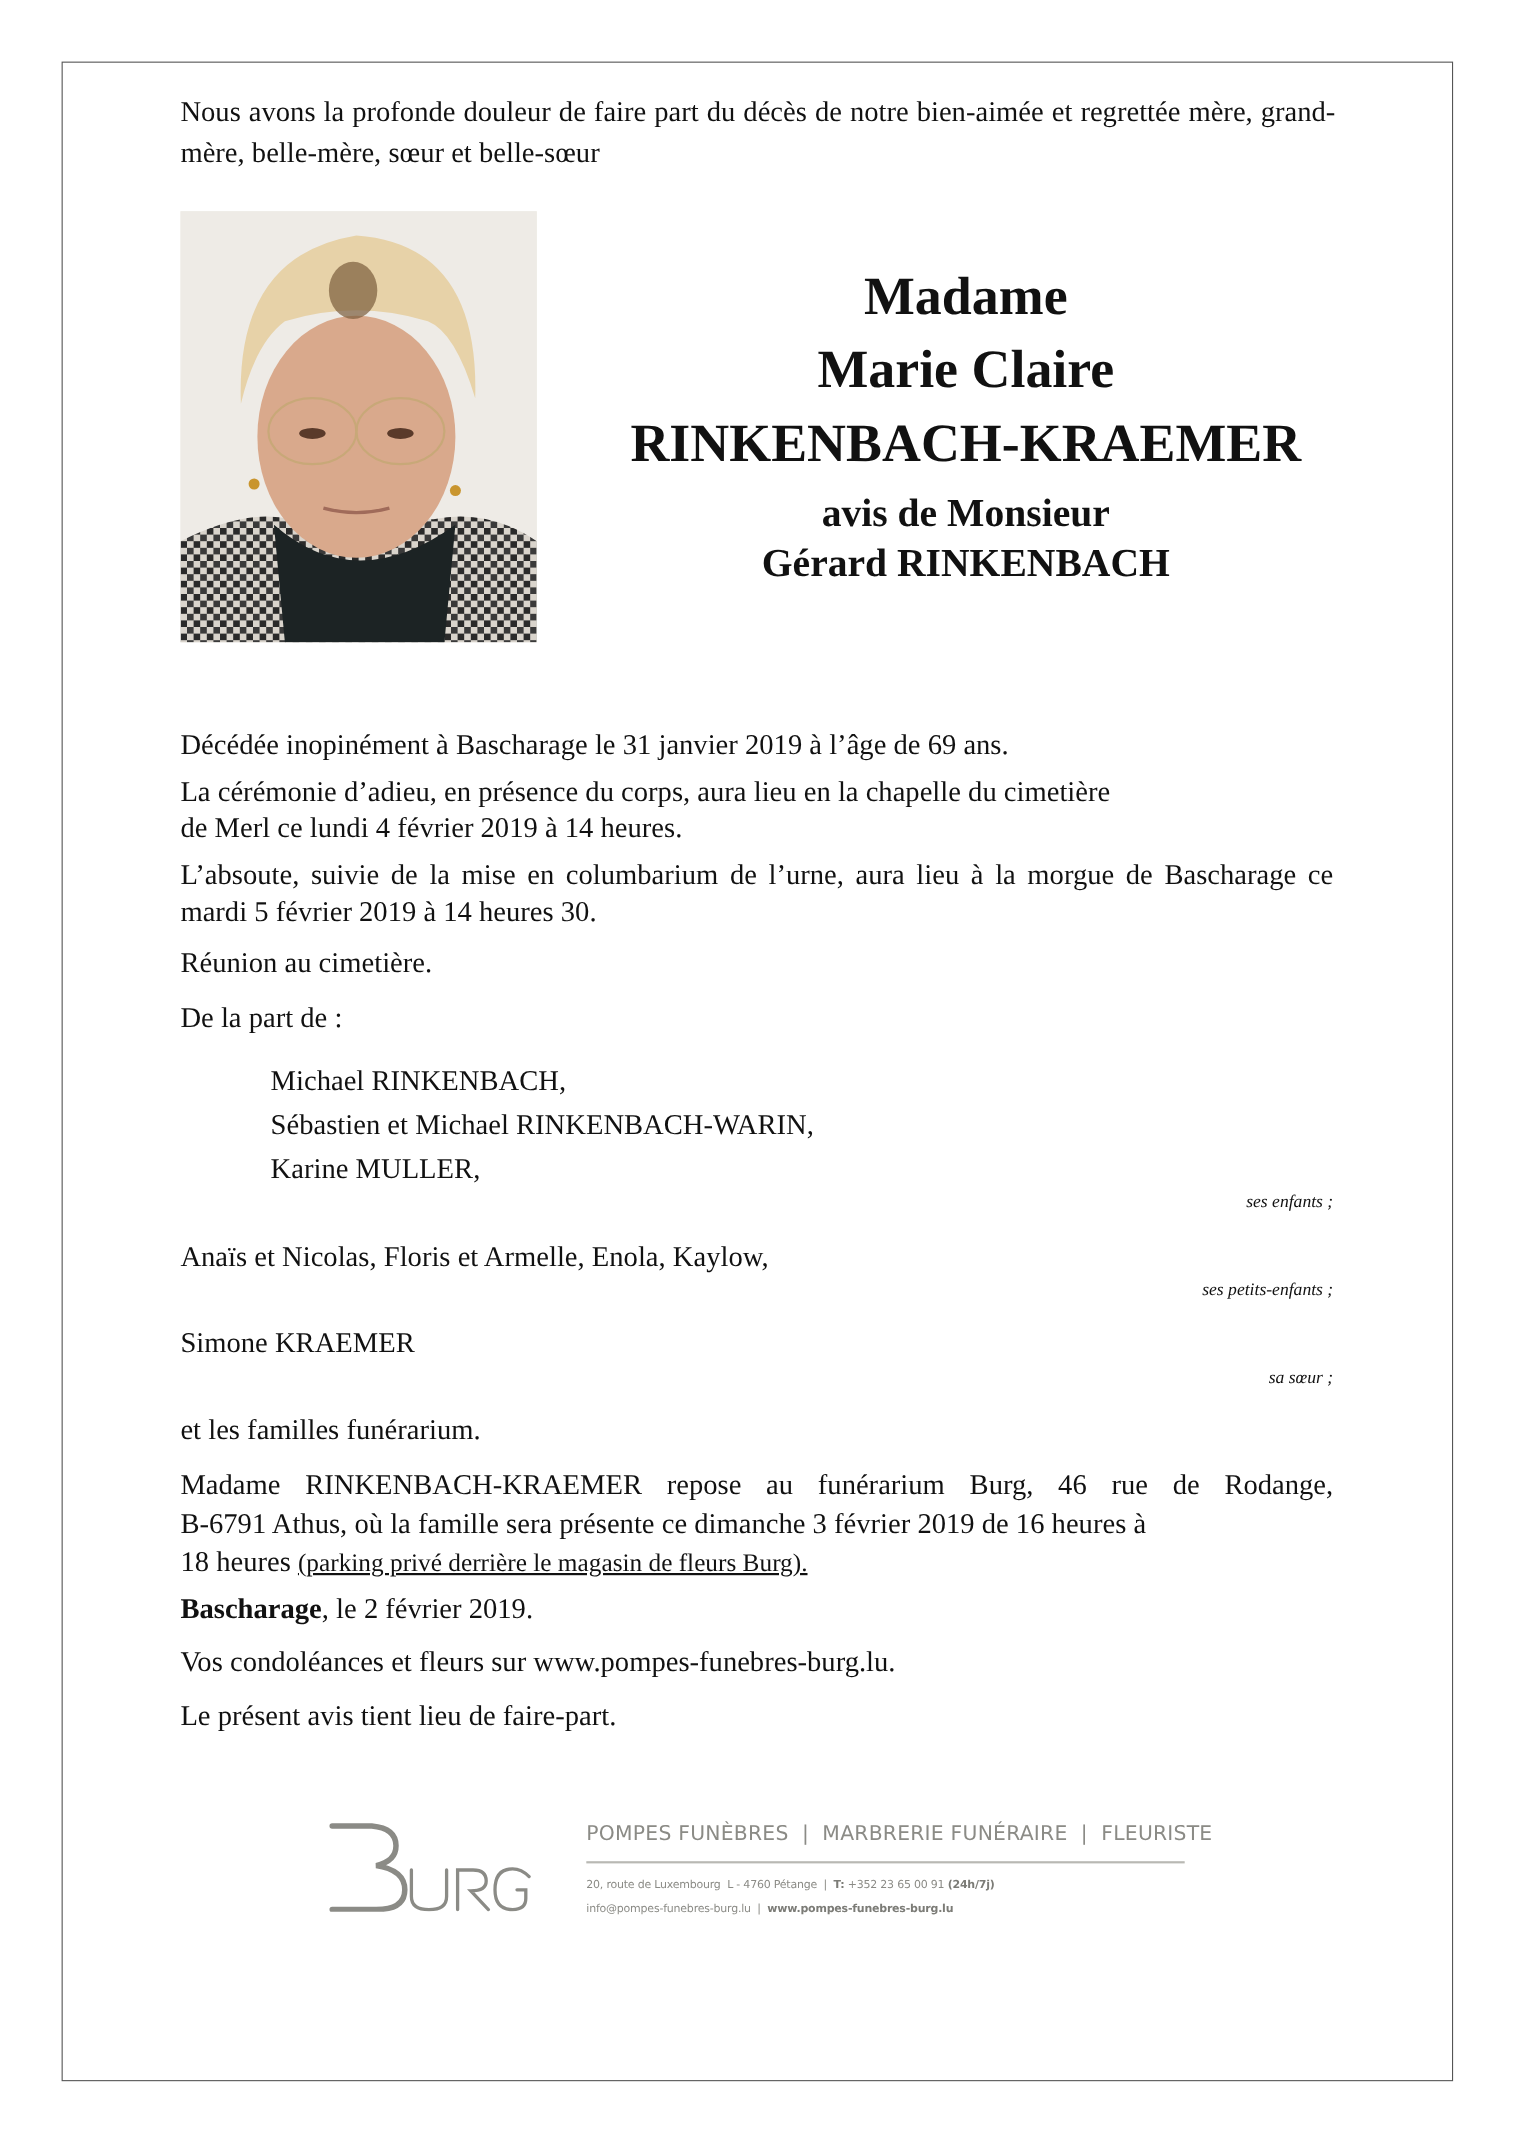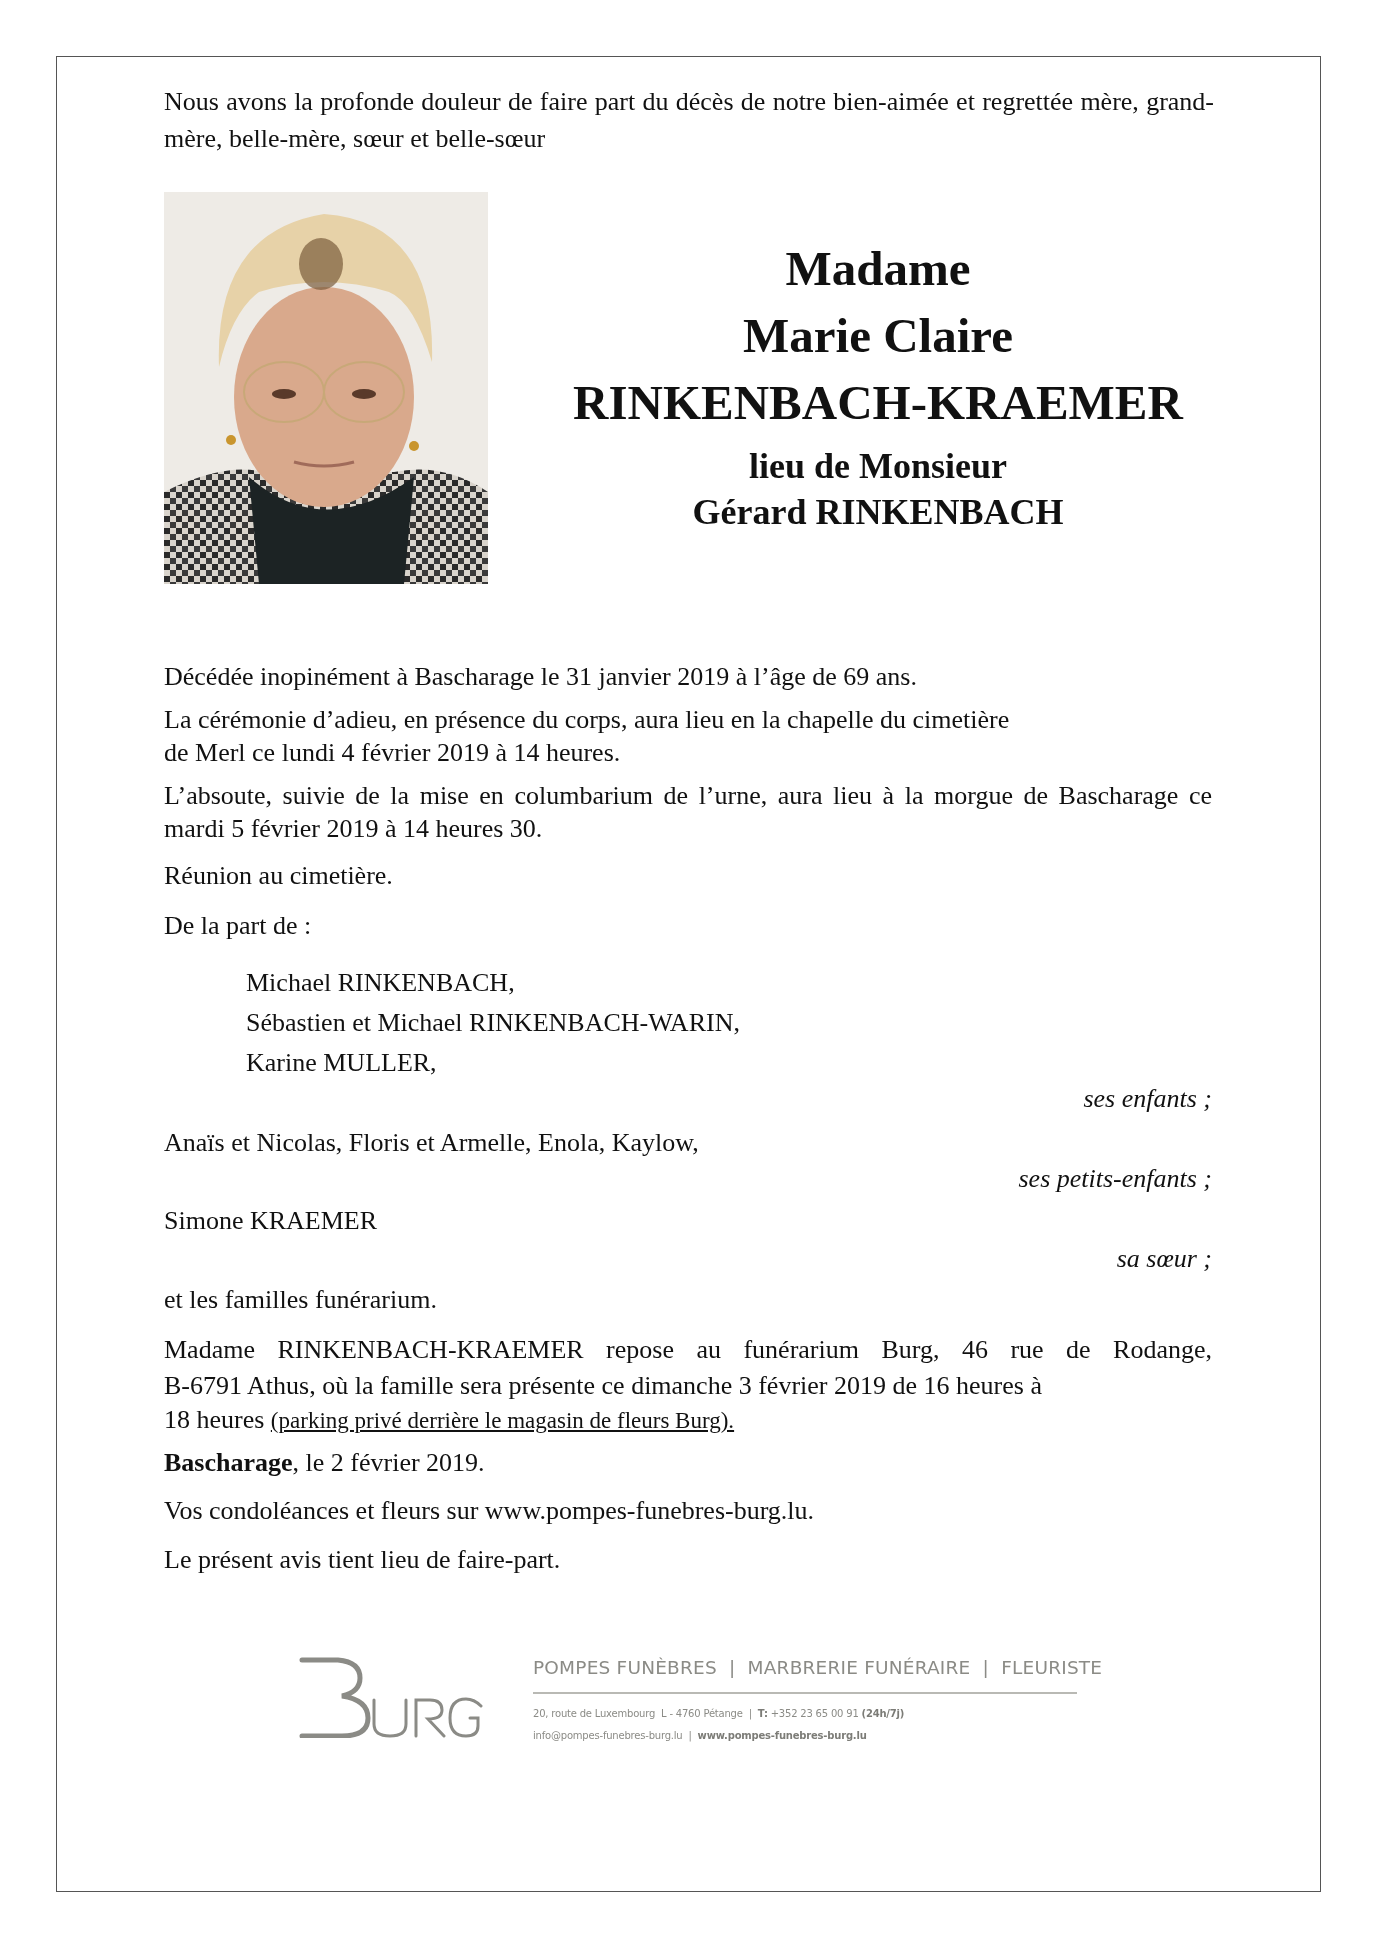--- a/index.html
+++ b/index.html
@@ -8,21 +8,21 @@
   .frame { position:absolute; left:56px; top:56px; width:1265px; height:1836px;
            border:1.5px solid #555; box-sizing:border-box; }
   .abs { position:absolute; white-space:nowrap; }
   .body-text { font-size:26px; line-height:33px; }
   .intro { position:absolute; left:164px; top:83px; width:1050px; font-size:26px; line-height:37px; text-align:justify; text-align-last:left; }
   .photo { position:absolute; left:164px; top:192px; width:324px; height:392px; overflow:hidden; background:#eeeae4; }
   .name-block { position:absolute; left:540px; width:676px; text-align:center; font-weight:bold; }
   .nb-big { font-size:49px; }
   .nb-mid { font-size:36px; }
   .para { position:absolute; left:164px; width:1048px; font-size:26px; line-height:33px; text-align:justify; text-align-last:left; }
-  .right-label { position:absolute; right:166px; font-style:italic; font-size:26px; text-align:left; white-space:nowrap; }
+  .right-label { position:absolute; right:166px; font-style:italic; font-size:16px; text-align:left; white-space:nowrap; }
   .small-paren { font-size:23px;text-decoration:underline; }
   .bold { font-weight:bold; }
   .footer-gray { color:#8b8b86; font-family:"DejaVu Sans", "Liberation Sans", sans-serif; }
   .fh { position:absolute; left:533px; top:1657px; font-size:18.5px; letter-spacing:0.2px; white-space:nowrap; }
   .fline { position:absolute; left:533px; top:1692px; width:544px; height:1.5px; background:#b9b9b4; }
   .fa { position:absolute; left:533px; font-size:10px; white-space:nowrap; letter-spacing:-0.2px; }
   .fa b { color:#7c7c77; }
   .logo { position:absolute; left:298px; top:1656px; width:185px; height:82px; }
 </style>
 </head>
@@ -54,21 +54,21 @@
     <ellipse cx="200" cy="202" rx="12" ry="5" fill="#5a3a2a"></ellipse>
     <path d="M130 270 Q160 278 190 270" stroke="#a06b5a" stroke-width="3" fill="none"></path>
     <circle cx="67" cy="248" r="5" fill="#c9952e"></circle>
     <circle cx="250" cy="254" r="5" fill="#c9952e"></circle>
   </svg>
 </div>
 
 <div class="name-block nb-big abs" style="top:240px;">Madame</div>
 <div class="name-block nb-big abs" style="top:307px;">Marie Claire</div>
 <div class="name-block nb-big abs" style="top:374px;">RINKENBACH-KRAEMER</div>
-<div class="name-block nb-mid abs" style="top:445px;">lieu de Monsieur</div>
+<div class="name-block nb-mid abs" style="top:445px;">avis de Monsieur</div>
 <div class="name-block nb-mid abs" style="top:491px;">Gérard RINKENBACH</div>
 
 <div class="abs body-text" style="left:164px; top:660px;">Décédée inopinément à Bascharage le 31 janvier 2019 à l’âge de 69 ans.</div>
 <div class="abs body-text" style="left:164px; top:703px;">La cérémonie d’adieu, en présence du corps, aura lieu en la chapelle du cimetière</div>
 <div class="abs body-text" style="left:164px; top:736px;">de Merl ce lundi 4 février 2019 à 14 heures.</div>
 <p class="para" style="top:779px; margin:0;">L’absoute, suivie de la mise en columbarium de l’urne, aura lieu à la morgue de Bascharage ce mardi 5 février 2019 à 14 heures 30.</p>
 <div class="abs body-text" style="left:164px; top:859px;">Réunion au cimetière.</div>
 <div class="abs body-text" style="left:164px; top:909px;">De la part de :</div>
 
 <div class="abs body-text" style="left:246px; top:966px;">Michael RINKENBACH,</div>

